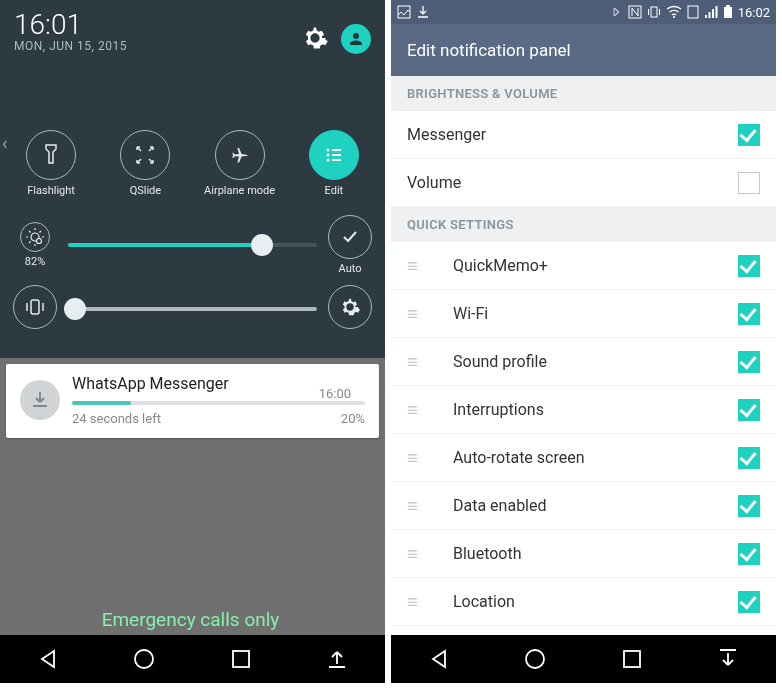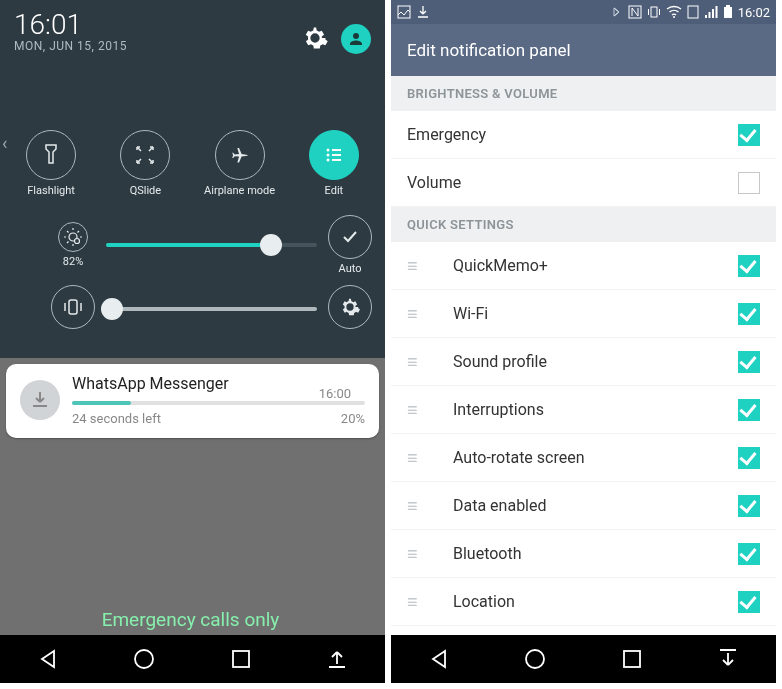--- a/index.html
+++ b/index.html
@@ -16,30 +16,30 @@
   .np-profile { position: absolute; right: 14px; top: 24px; width: 30px; height: 30px; border-radius: 50%; background: #1fd1c1; display:flex; align-items:center; justify-content:center; }
 
   .np-body { background: #2d3a42; padding: 0 0 14px; }
   .qs-row { display: flex; justify-content: space-around; padding: 0 4px 6px; position:relative;}
   .qs-chevron { position:absolute; left:2px; top:2px; color:#9aa5ab; font-size:18px;}
   .qs-item { text-align: center; width: 72px; }
   .qs-circle { width: 50px; height: 50px; border-radius: 50%; border: 1.5px solid #aeb8bd; margin: 0 auto 5px; display: flex; align-items: center; justify-content: center; }
   .qs-circle.filled { background: #1fd1c1; border-color: #1fd1c1; }
   .qs-label { font-size: 11px; color: #e5eaec; line-height: 1.1; }
 
-  .slider-row { display: flex; align-items: center; padding: 12px 12px 4px; margin-left: 38px; }
+  .slider-row { display: flex; align-items: center; padding: 12px 12px 4px; }
   .slider-icon { width: 46px; text-align: center; color: #e5eaec; font-size: 11px; }
   .slider-icon .ic-circle { width: 30px; height:30px; border-radius:50%; border:1.5px solid #aeb8bd; margin:0 auto 3px; display:flex; align-items:center; justify-content:center;}
   .slider-track { position: relative; height: 4px; background: #45545c; border-radius: 2px; flex:1; margin: 0 10px;}
   .slider-fill { position: absolute; left:0; top:0; height:100%; background:#1fd1c1; border-radius:2px;}
   .slider-thumb { position: absolute; top:50%; width:22px; height:22px; border-radius:50%; background:#e8edef; transform:translate(-50%,-50%);}
   .slider-right { width: 46px; text-align:center; color:#e5eaec; font-size:11px;}
   .slider-right .ic-circle { width: 44px; height:44px; border-radius:50%; border:1.5px solid #aeb8bd; margin:0 auto 3px; display:flex; align-items:center; justify-content:center;}
 
-  .notif-card { background: #fff; margin: 6px 6px 0; border-radius:10px; padding: 10px 14px; position:relative; box-shadow:0 1px 2px rgba(0,0,0,0.3);}
+  .notif-card { background: #fff; margin: 6px 6px 0; border-radius:2px; padding: 10px 14px; position:relative; box-shadow:0 1px 2px rgba(0,0,0,0.3);}
   .notif-title { font-size:16px; color:#222; }
   .notif-time { position:absolute; right:14px; top:12px; font-size:13px; color:#888;}
   .notif-prog { height:4px; background:#e0e0e0; margin:8px 0 6px; position:relative; border-radius:2px;}
   .notif-prog-fill { position:absolute; left:0; top:0; height:100%; width:20%; background:#4ec5b9; border-radius:2px;}
   .notif-sub { font-size:13px; color:#888; display:flex; justify-content:space-between;}
   .notif-wrap{position:relative; padding-left:52px; min-height:54px;}
   .notif-dl-ic{position:absolute;left:0;top:6px;width:40px;height:40px;border-radius:50%;background:#d0d4d6;display:flex;align-items:center;justify-content:center;}
 
   .emerg { position: absolute; bottom: 52px; left:0; right:4px; text-align:center; color:#86efac; font-size:19px;}
 
@@ -268,21 +268,21 @@
           </svg>
         <span>16:02</span>
       </div>
     </div>
     <div class="ab">
       <span>Edit notification panel</span>
     </div>
 
     <div class="section-hdr">BRIGHTNESS &amp; VOLUME</div>
     <div class="row">
-      <span>Emergency</span>
+      <span>Messenger</span>
       <div class="chk on"></div>
     </div>
     <div class="row">
       <span>Volume</span>
       <div class="chk off"></div>
     </div>
 
     <div class="section-hdr">QUICK SETTINGS</div>
 
     <div class="row qs-row2">

